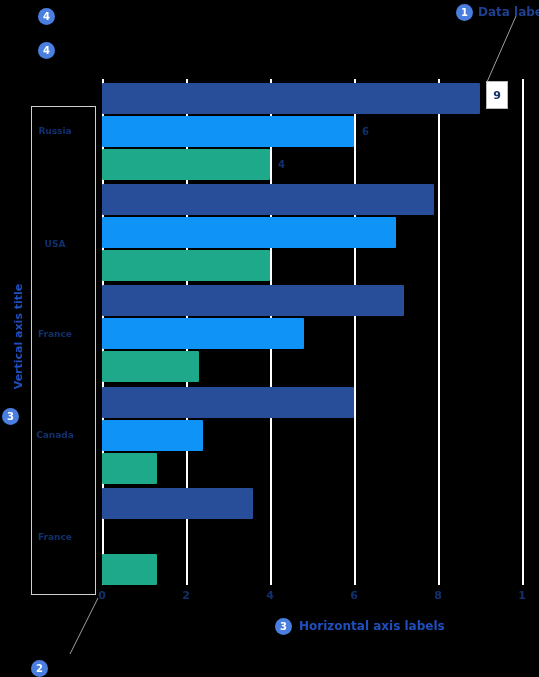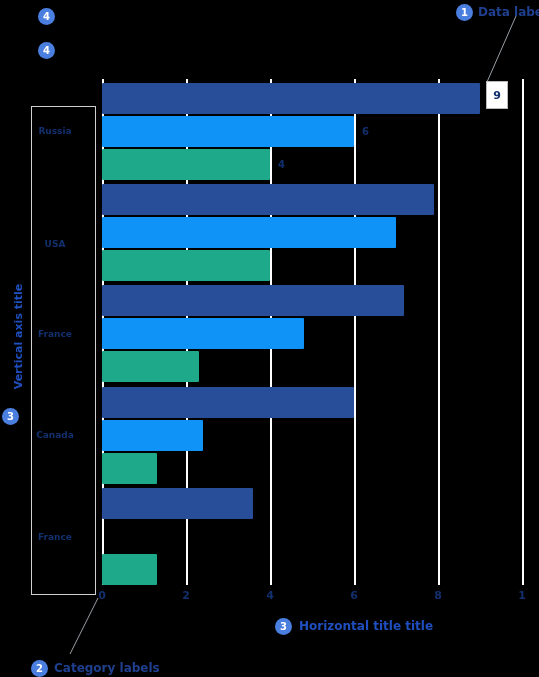--- a/index.html
+++ b/index.html
@@ -148,21 +148,20 @@
   <div class="marker" style="left:38px; top:8px;">4</div>
   <div class="marker" style="left:38px; top:42px;">4</div>
 
   <div class="marker" style="left:456px; top:4px;">1</div>
   <div class="callout-text" style="left:478px; top:5px;">Data label</div>
   <svg class="leader" style="left:470px; top:14px; width:60px; height:72px;">
     <line x1="46" y1="2" x2="17" y2="68" stroke="#9aa0a6" stroke-width="1"></line>
   </svg>
 
   <div class="marker" style="left:31px; top:660px;">2</div>
-  <div class="callout-text" style="left:54px; top:661px;">Category labels</div>
   <svg class="leader" style="left:60px; top:596px; width:46px; height:64px;">
     <line x1="38" y1="2" x2="10" y2="58" stroke="#9aa0a6" stroke-width="1"></line>
   </svg>
 
   <div id="y-axis-title">Vertical axis title</div>
   <div class="marker" style="left:2px; top:408px;">3</div>
 
   <div id="category-box"></div>
 
   <div class="category-label" style="top:126px;">Russia</div>
@@ -201,21 +200,21 @@
   <div id="xticks">
       <div class="xtick-label" style="left: 102px; top: 589px;">0</div>
       <div class="xtick-label" style="left: 186px; top: 589px;">2</div>
       <div class="xtick-label" style="left: 270px; top: 589px;">4</div>
       <div class="xtick-label" style="left: 354px; top: 589px;">6</div>
       <div class="xtick-label" style="left: 438px; top: 589px;">8</div>
       <div class="xtick-label" style="left: 522px; top: 589px;">1</div>
     </div>
 
   <div class="marker" style="left:275px; top:618px;">3</div>
-  <div class="x-axis-title" style="left:299px; top:619px;">Horizontal title title</div>
+  <div class="x-axis-title" style="left:299px; top:619px;">Horizontal axis labels</div>
 
   <div id="value-labels">
       <div class="data-label-box" style="left: 486px; top: 81px; width: 22px; height: 28px;">9</div>
       <div class="bar-value" style="left: 362px; top: 126px;">6</div>
       <div class="bar-value" style="left: 278px; top: 159px;">4</div>
     </div>
 
 </div>
 
 </body></html>

